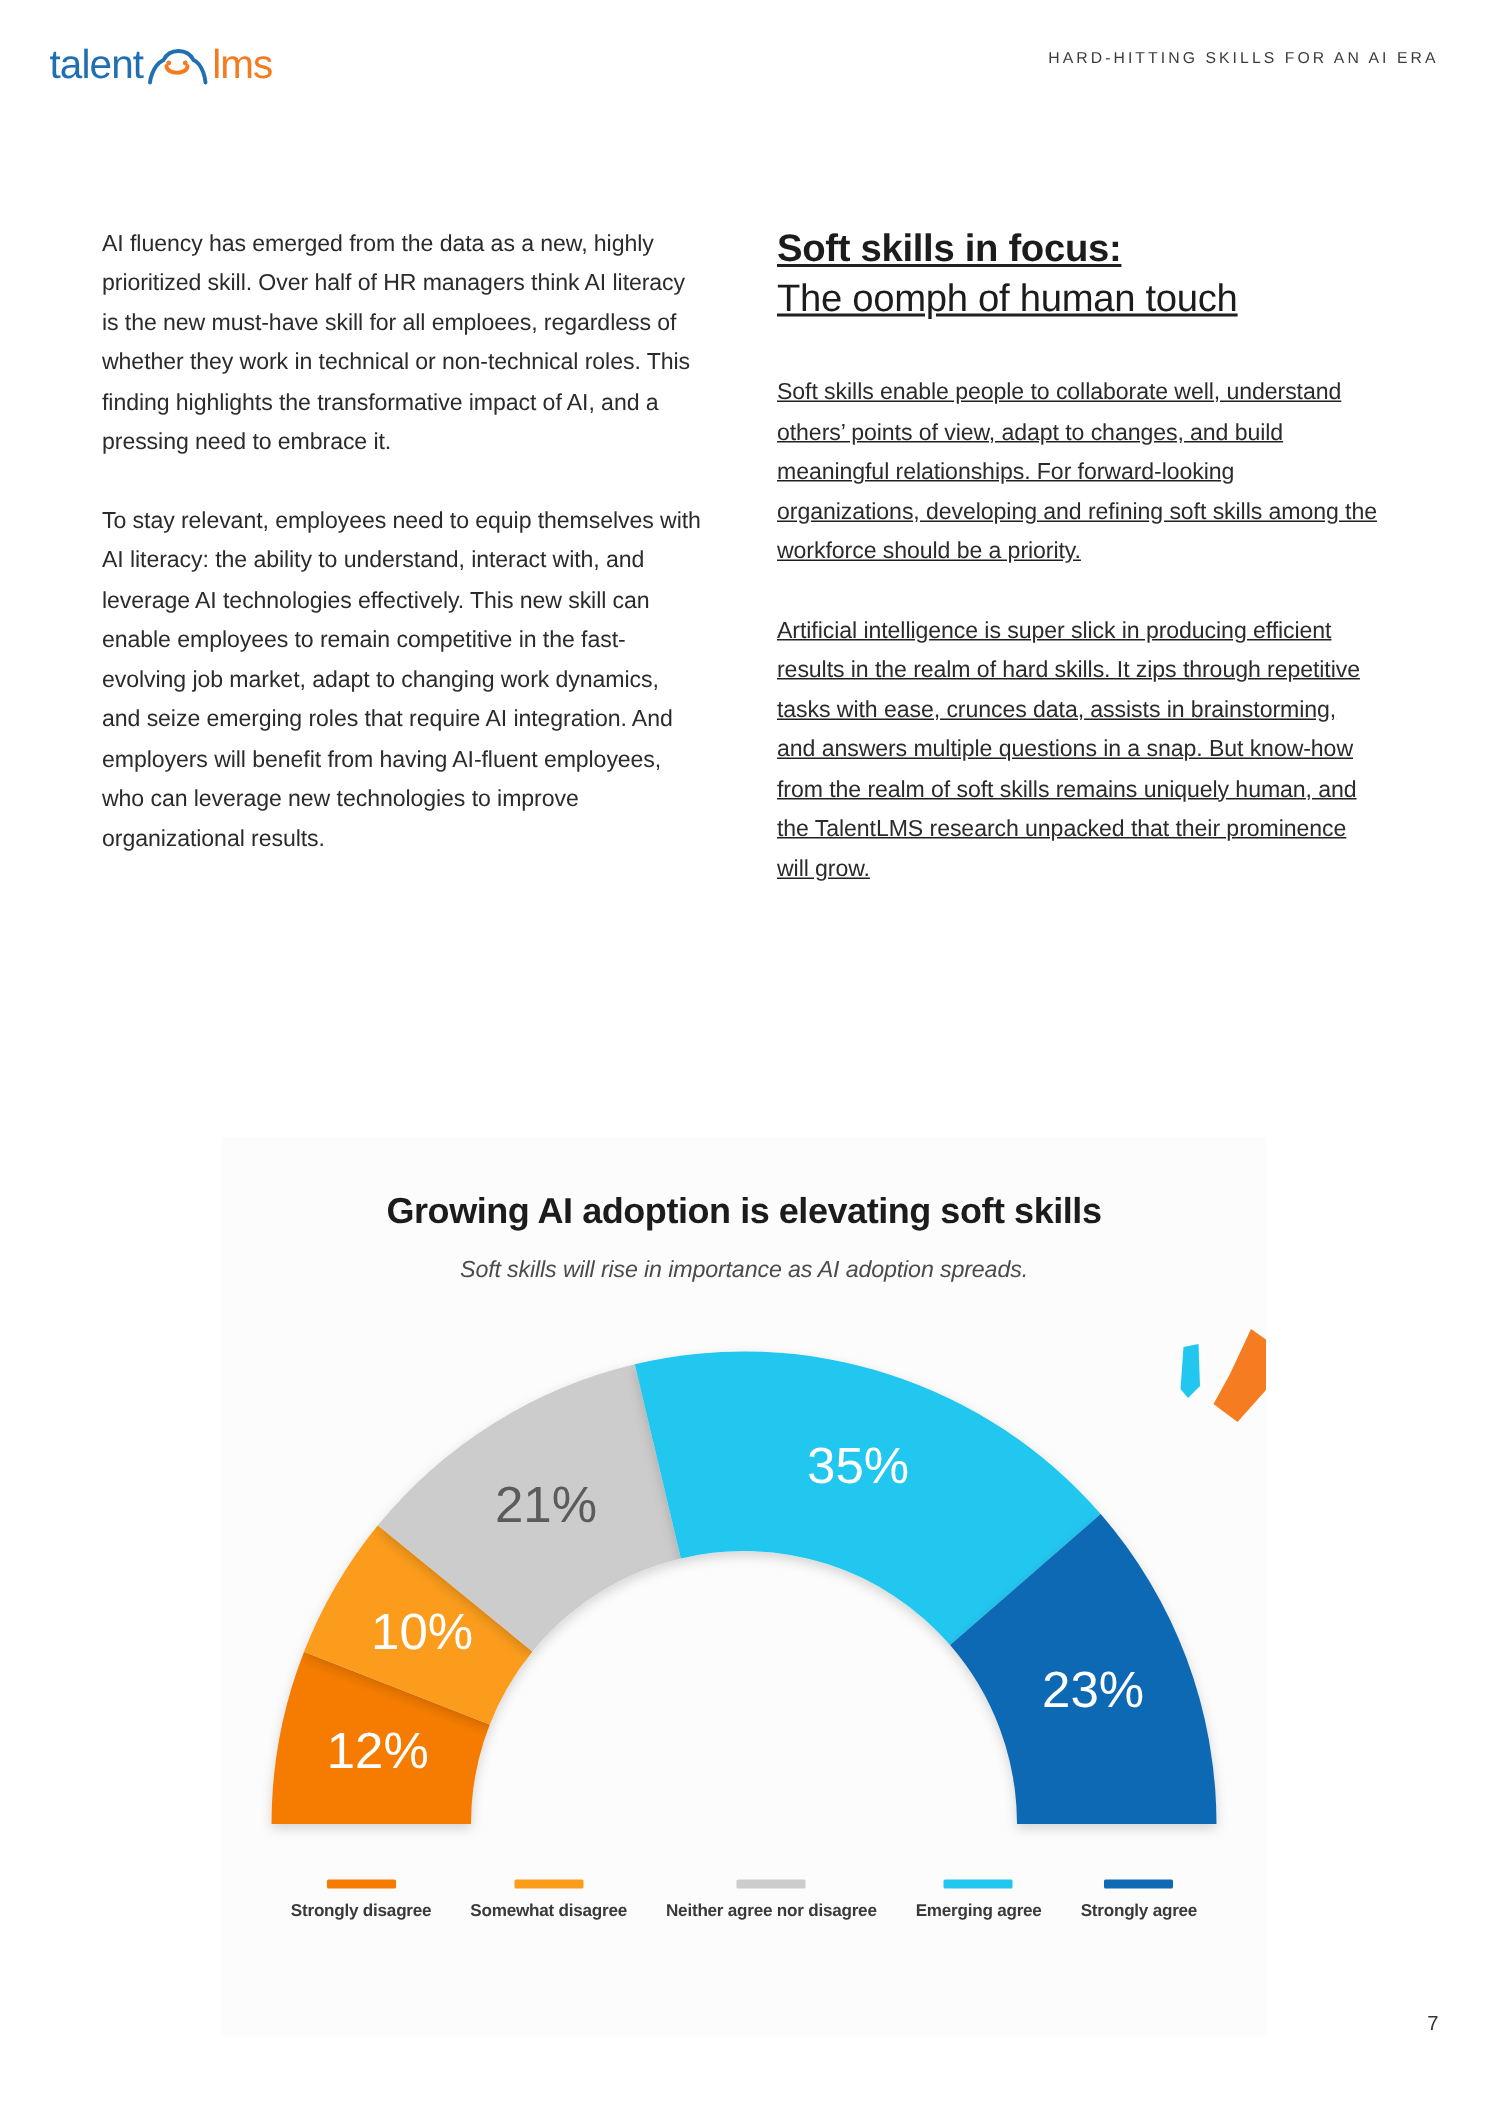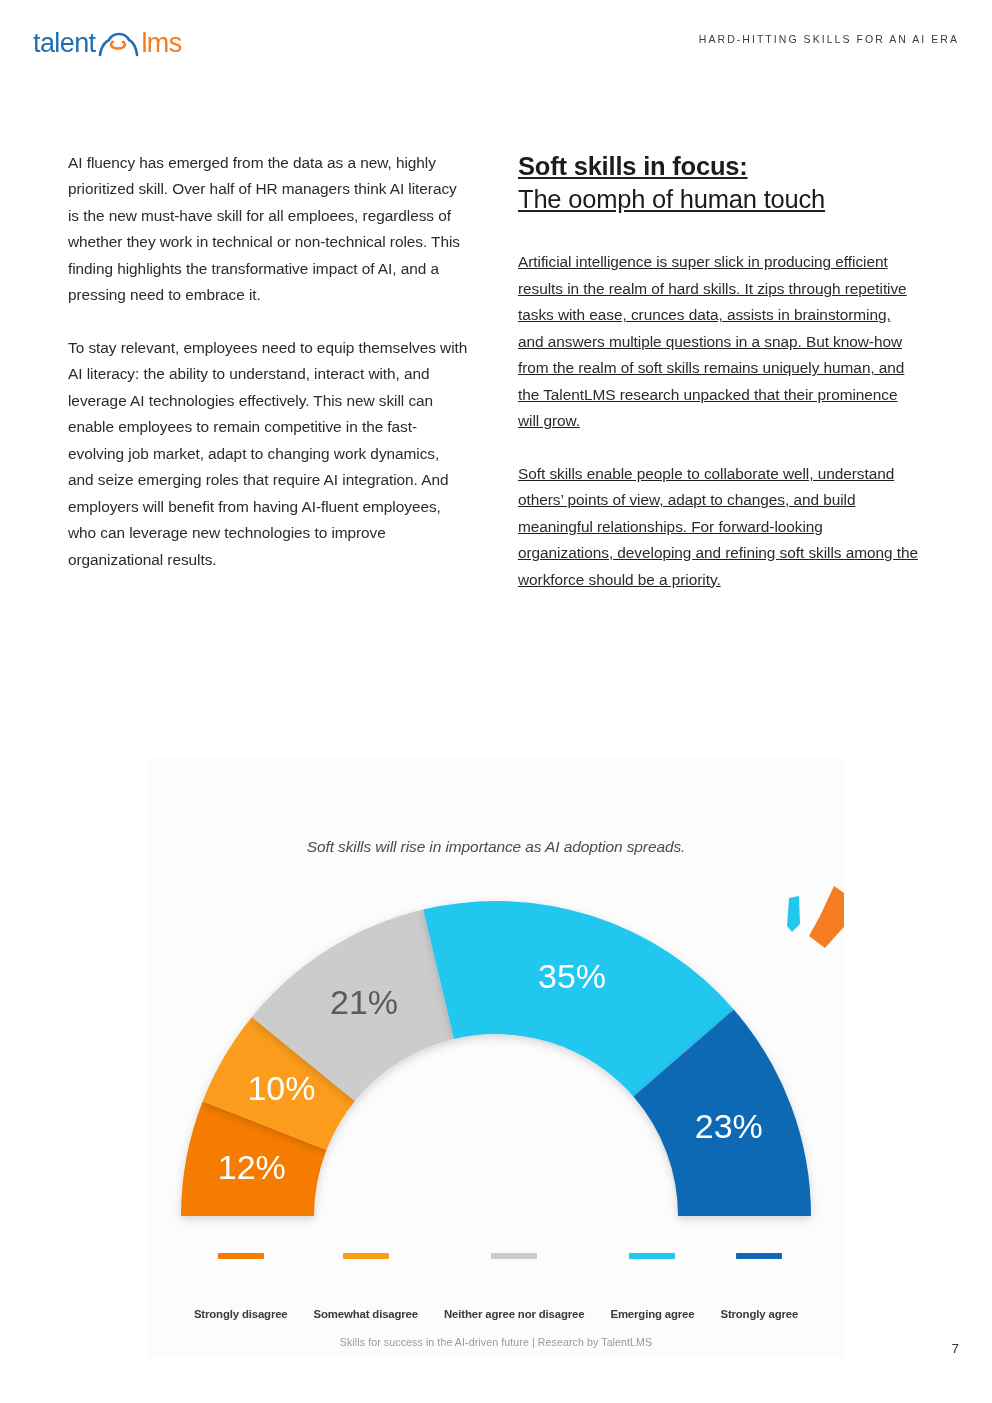--- a/index.html
+++ b/index.html
@@ -104,21 +104,20 @@
   }
   .legend-item{
     display:flex;flex-direction:column;align-items:center;gap:9px;
   }
   .legend-swatch{
     width:46px;height:6px;border-radius:1px;
   }
   .legend-label{
     font-size:11.4px;font-weight:bold;color:#3a3a3a;white-space:nowrap;
     letter-spacing:-0.15px;
-    margin-top:40px;
   }
 
   
   .chart-footer{
     position:absolute;left:0;top:578px;width:696px;
     text-align:center;font-size:10.6px;color:#9a9a9a;letter-spacing:0.1px;
   }
   .page-number{
     position:absolute;right:33px;top:1341px;
     font-size:13.5px;color:#333;
@@ -148,28 +147,29 @@
   <div class="col col-left">
     <p class="body-copy">AI fluency has emerged from the data as a new, highly prioritized skill. Over half of HR managers think AI literacy is the new must-have skill for all emploees, regardless of whether they work in technical or non-technical roles. This finding highlights the transformative impact of AI, and a pressing need to embrace it.</p>
     <p class="body-copy">To stay relevant, employees need to equip themselves with AI literacy: the ability to understand, interact with, and leverage AI technologies effectively. This new skill can enable employees to remain competitive in the fast-evolving job market, adapt to changing work dynamics, and seize emerging roles that require AI integration. And employers will benefit from having AI-fluent employees, who can leverage new technologies to improve organizational results.</p>
   </div>
 
   <div class="col col-right">
     <h2 class="section-title">
       <span class="bold-line">Soft skills in focus:</span>
       <span class="light-line">The oomph of human touch</span>
     </h2>
+    <p class="body-copy">Soft skills enable people to collaborate well, understand others’ points of view, adapt to changes, and build meaningful relationships. For forward-looking organizations, developing and refining soft skills among the workforce should be a priority.</p>
     <p class="body-copy">Artificial intelligence is super slick in producing efficient results in the realm of hard skills. It zips through repetitive tasks with ease, crunces data, assists in brainstorming, and answers multiple questions in a snap. But know-how from the realm of soft skills remains uniquely human, and the TalentLMS research unpacked that their prominence will grow.</p>
-    <p class="body-copy">Soft skills enable people to collaborate well, understand others’ points of view, adapt to changes, and build meaningful relationships. For forward-looking organizations, developing and refining soft skills among the workforce should be a priority.</p>
   </div>
 
 </div>
 
 <div class="chart-card">
 
+  <div class="chart-title">Growing AI adoption is elevating soft skills</div>
   <div class="chart-subtitle">Soft skills will rise in importance as AI adoption spreads.</div>
 
   <div class="donut-wrap">
     <svg id="donut-svg" width="696" height="352" viewBox="0 0 696 352">
       <defs>
         <filter id="segShadow" x="-20%" y="-20%" width="140%" height="140%">
           <feDropShadow dx="0" dy="3" stdDeviation="4" flood-color="#000" flood-opacity="0.16"></feDropShadow>
         </filter>
       </defs>
       <g id="donut-segments">
@@ -211,16 +211,15 @@
       <div class="legend-item">
         <div class="legend-swatch" style="background: rgb(34, 199, 240);"></div>
         <div class="legend-label">Emerging agree</div>
       </div>
       <div class="legend-item">
         <div class="legend-swatch" style="background: rgb(16, 105, 180);"></div>
         <div class="legend-label">Strongly agree</div>
       </div>
     </div>
 
-  <div class="chart-footer">Skills for success in the AI-driven future  |  Research by TalentLMS</div>
 </div>
 
 <div class="page-number">7</div>
 
 </body></html>

